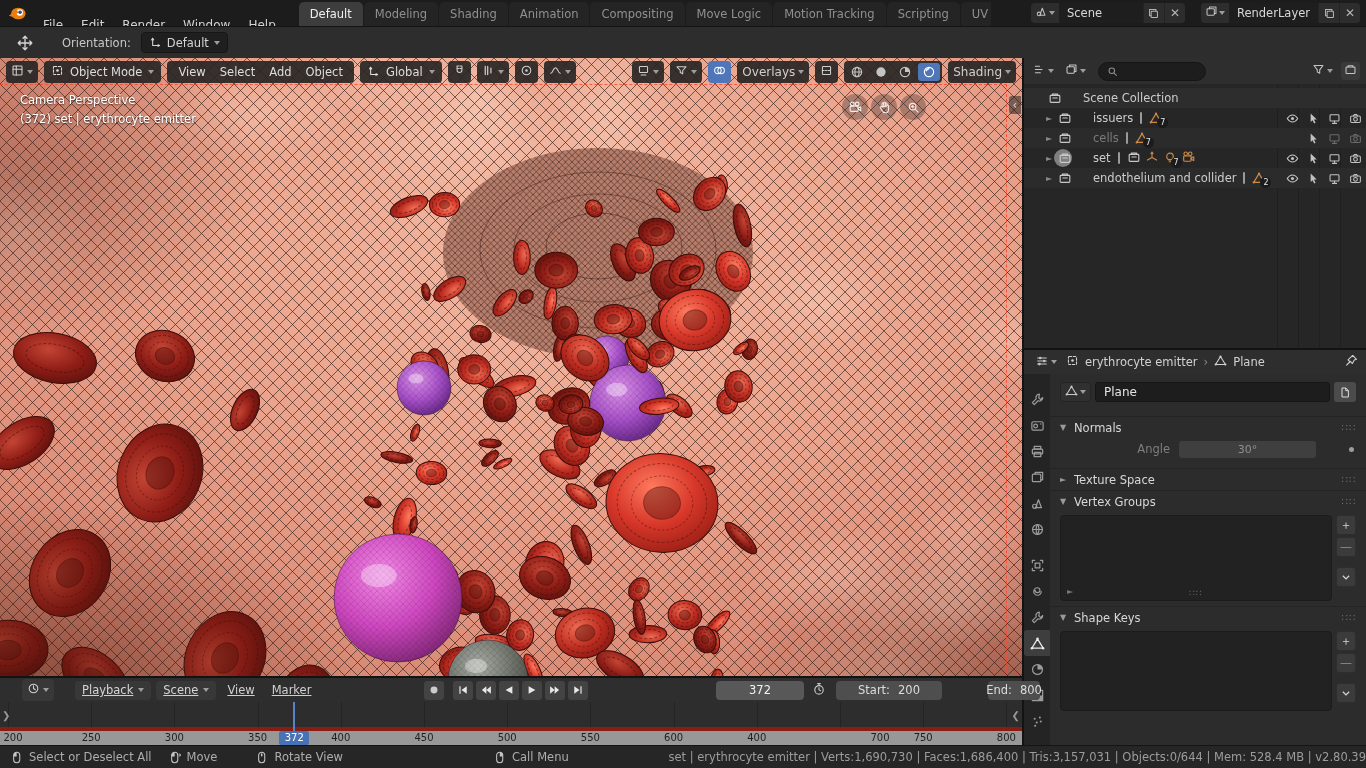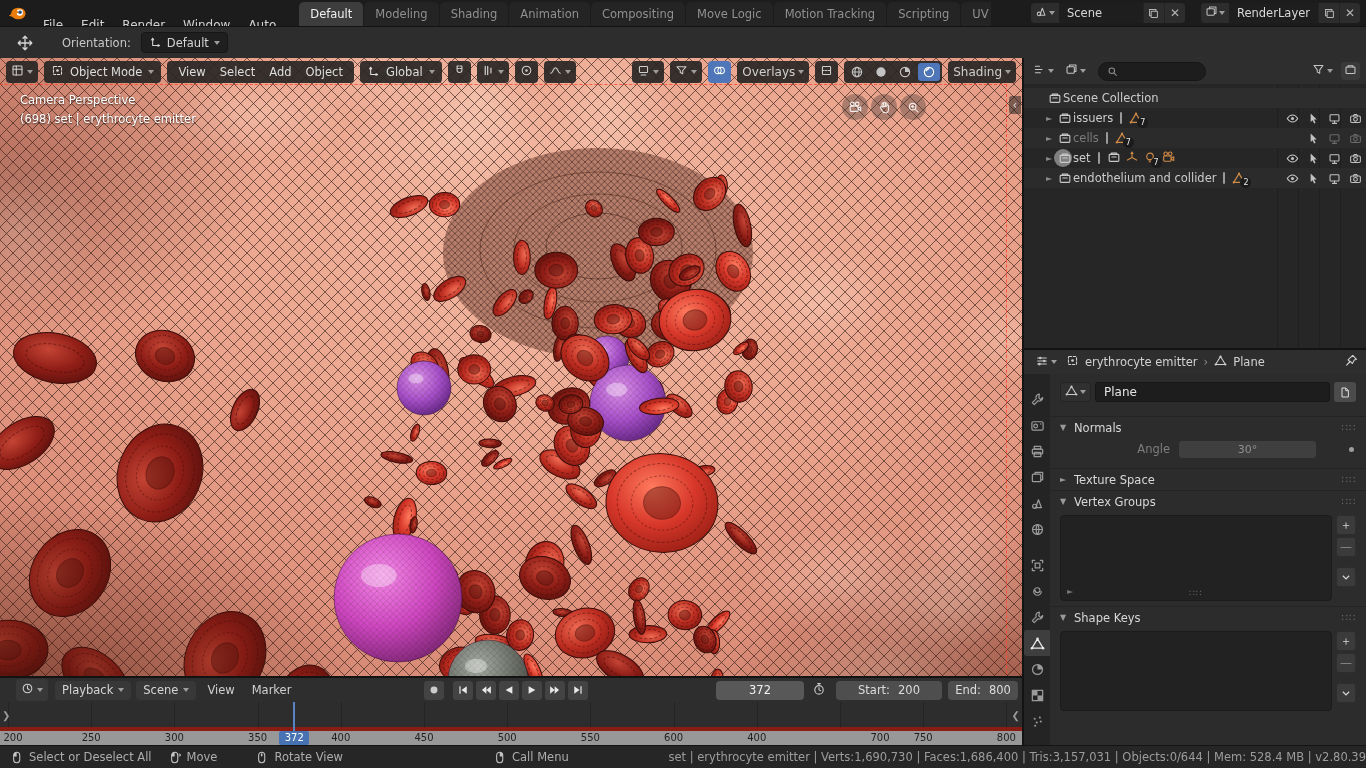--- a/index.html
+++ b/index.html
@@ -59,21 +59,21 @@
   .ol-btn{display:flex;align-items:center;gap:2px;color:#c5c5c5;padding:1px 3px;border-radius:3px;}
   .ol-btn.boxed{background:#3a3a3a;}
   .ol-search{flex:1;display:flex;align-items:center;gap:5px;background:#1d1d1d;border:1px solid #151515;border-radius:10px;height:19px;padding:0 8px;color:#8f8f8f;max-width:150px;margin:0 4px;}
   .ol-rows{position:relative;flex:1;padding-top:4px;}
   .ol-colsep{position:absolute;top:0;bottom:0;width:1px;background:#1f1f1f;}
   .ol-row{position:relative;height:20px;display:flex;align-items:center;padding-left:8px;font-size:11.5px;color:#cccccc;}
   .ol-row.alt{background:#2b2b2b;}
   .ol-row.root{background:#2d2d2d;}
   .ol-row .expander{width:14px;color:#8a8a8a;font-size:8px;text-align:center;}
   .ol-row .oicon{width:17px;display:flex;justify-content:center;color:#c9c9c9;position:relative;}
-  .ol-row .olabel{margin-left:0;white-space:nowrap;}
+  .ol-row .olabel{margin-left:20px;white-space:nowrap;}
   .ol-row.dim .olabel{color:#7b7b7b;}
   .ol-row .divider{width:2px;height:12px;background:#9a9a9a;margin:0 7px;border-radius:1px;}
   .ol-row .extra{display:flex;align-items:center;gap:4px;color:#cf8a45;}
   .badge-wrap{position:relative;display:flex;color:#cf8a45;}
   .badge{position:absolute;right:-5px;bottom:-3px;background:#1b1b1b;color:#e8e8e8;font-size:8px;width:11px;height:11px;border-radius:50%;text-align:center;line-height:11px;}
   .active-circle{position:absolute;width:18px;height:18px;border-radius:50%;background:#7f7f7f;left:-2px;top:-2px;z-index:0;}
   .oicon svg{position:relative;z-index:1;}
   .ol-toggles{position:absolute;right:0;top:0;height:20px;display:flex;align-items:center;}
   .tgl{width:21px;display:flex;justify-content:center;color:#c2c2c2;}
   .tgl.dim2{color:#6a6a6a;}
@@ -106,21 +106,21 @@
   .list-box .lb-expander{position:absolute;left:6px;bottom:4px;color:#777;font-size:8px;}
   .list-box .lb-grip{position:absolute;left:50%;bottom:2px;transform:translateX(-50%);color:#666;font-size:9px;letter-spacing:1px;}
   .list-side{width:20px;display:flex;flex-direction:column;gap:2px;}
   .side-btn{height:20px;background:#3b3b3b;border:1px solid #2e2e2e;border-radius:3px;display:flex;align-items:center;justify-content:center;color:#d5d5d5;}
   .side-btn.dim{color:#8a8a8a;}
   .side-btn.mt{margin-top:8px;}
   .lw2 .list-box{height:80px;}
 
   
   .timeline{height:67px;display:flex;flex-direction:column;}
-  .tl-header{height:24px;background:#2e2e2e;position:relative;display:flex;align-items:center;gap:7px;padding:0 16px;flex:0 0 24px;font-size:11.5px;}
+  .tl-header{height:24px;background:#2e2e2e;position:relative;display:flex;align-items:center;gap:21px;padding:0 22px;flex:0 0 24px;font-size:11.5px;text-decoration:underline;}
   .tl-dd{display:flex;align-items:center;gap:5px;background:#383838;border-radius:4px;height:19px;padding:0 7px;color:#d5d5d5;}
   .tl-plain{color:#cfcfcf;padding:0 6px;}
   .transport{position:absolute;left:424px;top:2.5px;display:flex;gap:3px;}
   .tbtn{width:20px;height:19px;background:#434343;border-radius:3px;display:flex;align-items:center;justify-content:center;color:#e8e8e8;}
   .tbtn.rec{margin-right:6px;color:#cccccc;}
   .frame-field{position:absolute;left:716px;top:2.5px;width:88px;height:19px;background:#585858;border-radius:4px;color:#f2f2f2;text-align:center;line-height:19px;}
   .sw-ico{position:absolute;left:812px;top:4px;color:#c9c9c9;}
   .range-field{position:absolute;top:2.5px;height:19px;background:#4e4e4e;border-radius:4px;color:#dcdcdc;display:flex;align-items:center;justify-content:center;gap:8px;font-size:11.5px;}
   .tl-body{position:relative;height:43px;background:#2d2d2d;overflow:hidden;flex:0 0 43px;}
   .tl-grid{position:absolute;top:0;width:1px;height:25px;background:#242424;}
@@ -149,21 +149,21 @@
           <circle cx="13" cy="7" r="3.6" fill="#fff"></circle>
           <circle cx="13.4" cy="6.6" r="2" fill="#2a4b7c"></circle>
           <path d="M1 10.5L9 4l3 2.5-7.5 5z" fill="#e87d0d"></path>
         </svg>
     </div>
     <div class="menus" id="topbar-menus">
         <span class="menu-item">File</span>
         <span class="menu-item">Edit</span>
         <span class="menu-item">Render</span>
         <span class="menu-item">Window</span>
-        <span class="menu-item">Auto</span>
+        <span class="menu-item">Help</span>
       </div>
     <div class="tabs" id="workspace-tabs">
         <span class="tab active">Default</span>
         <span class="tab">Modeling</span>
         <span class="tab">Shading</span>
         <span class="tab">Animation</span>
         <span class="tab">Compositing</span>
         <span class="tab">Move Logic</span>
         <span class="tab">Motion Tracking</span>
         <span class="tab">Scripting</span>
@@ -1062,21 +1062,21 @@
               </span>
           </span>
           <span class="vp-btn">
               <span>Shading</span>
               <span class="chev"></span>
             </span>
         </div>
 
         <div class="vp-text">
           <div>Camera Perspective</div>
-          <div>(698) set | erythrocyte emitter</div>
+          <div>(372) set | erythrocyte emitter</div>
         </div>
 
         <div class="nav-gizmos">
           <span class="nav-circle">
               <svg width="14" height="14" viewBox="0 0 16 16" fill="none" stroke="currentColor" stroke-width="1.3">
                 <circle cx="5" cy="4.5" r="2.1"></circle>
                 <circle cx="10.5" cy="4.5" r="2.1"></circle>
                 <rect x="2.5" y="7" width="9" height="6" rx="1"></rect>
                 <path d="M11.5 9.5l3-1.5v4l-3-1.5"></path>
               </svg>
@@ -1161,21 +1161,21 @@
           </div>
           <span class="frame-field" id="tl-frame">372</span>
           <span class="sw-ico" id="ic-stopwatch"><svg width="14" height="14" viewBox="0 0 16 16" fill="none" stroke="currentColor" stroke-width="1.3" stroke-linecap="round" stroke-linejoin="round">
                 <circle cx="8" cy="9" r="4.8"></circle>
                 <path d="M8 6.4V9l1.8 1M6.5 1.8h3M8 1.8v2.2"></path>
               </svg></span>
           <span class="range-field" style="left:836px;width:106px;">
               <span>Start:</span>
               <span>200</span>
             </span>
-          <span class="range-field" style="left:948px;width:70px;">
+          <span class="range-field" style="left:988px;width:52px;">
               <span>End:</span>
               <span>800</span>
             </span>
         </div>
         <div class="tl-body" id="tl-body">
           <div class="tl-red"></div>
           <div class="tl-ruler" id="tl-ruler">
               <span class="tl-tick-label" style="left: 0px;">200</span>
               <span class="tl-tick-label" style="left: 78.2px;">250</span>
               <span class="tl-tick-label" style="left: 161.4px;">300</span>

